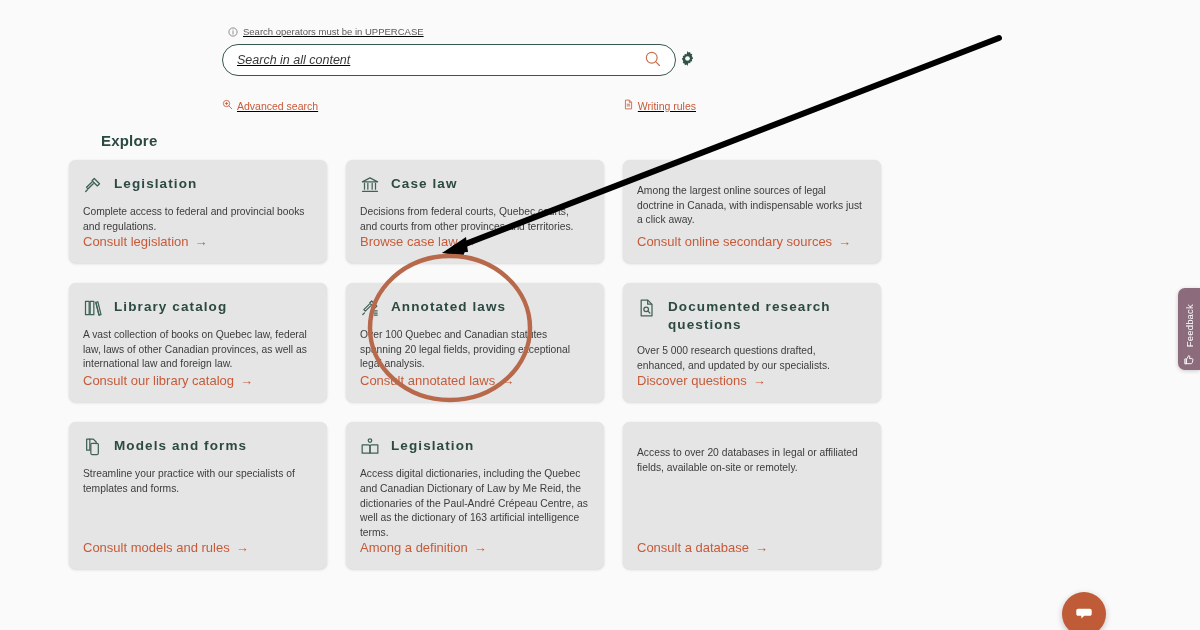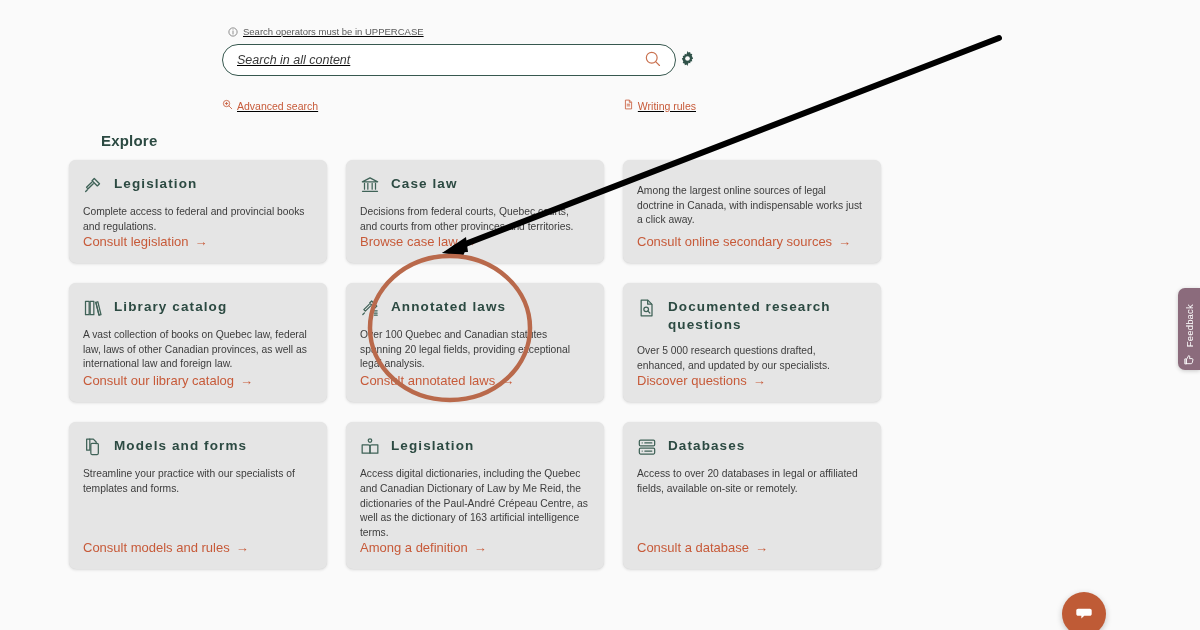--- a/index.html
+++ b/index.html
@@ -306,31 +306,20 @@
         <div class="card-title">Legislation</div>
       </div>
       <div class="card-desc">Access digital dictionaries, including the Quebec and Canadian Dictionary of Law by Me Reid, the dictionaries of the Paul-André Crépeau Centre, as well as the dictionary of 163 artificial intelligence terms.</div>
       <a class="card-link">
         <span>Among a definition</span>
         <span>→</span>
       </a>
     </div>
 
     <div class="card r3">
-      <div class="card-head">
-        <span class="card-icon">
-          <svg viewBox="0 0 24 24" width="20" height="20" fill="none" stroke="#3f6257" stroke-width="1.5" stroke-linecap="round" stroke-linejoin="round">
-            <rect x="2.8" y="3.6" width="18.4" height="7" rx="1.4"></rect>
-            <rect x="2.8" y="13.4" width="18.4" height="7" rx="1.4"></rect>
-            <path d="M6.2 7.1h.02M6.2 16.9h.02"></path>
-            <path d="M9.4 7.1h8.4M9.4 16.9h8.4"></path>
-          </svg>
-        </span>
-        <div class="card-title">Databases</div>
-      </div>
       <div class="card-desc">Access to over 20 databases in legal or affiliated fields, available on-site or remotely.</div>
       <a class="card-link">
         <span>Consult a database</span>
         <span>→</span>
       </a>
     </div>
 
   </div>
 
   <div class="feedback">

